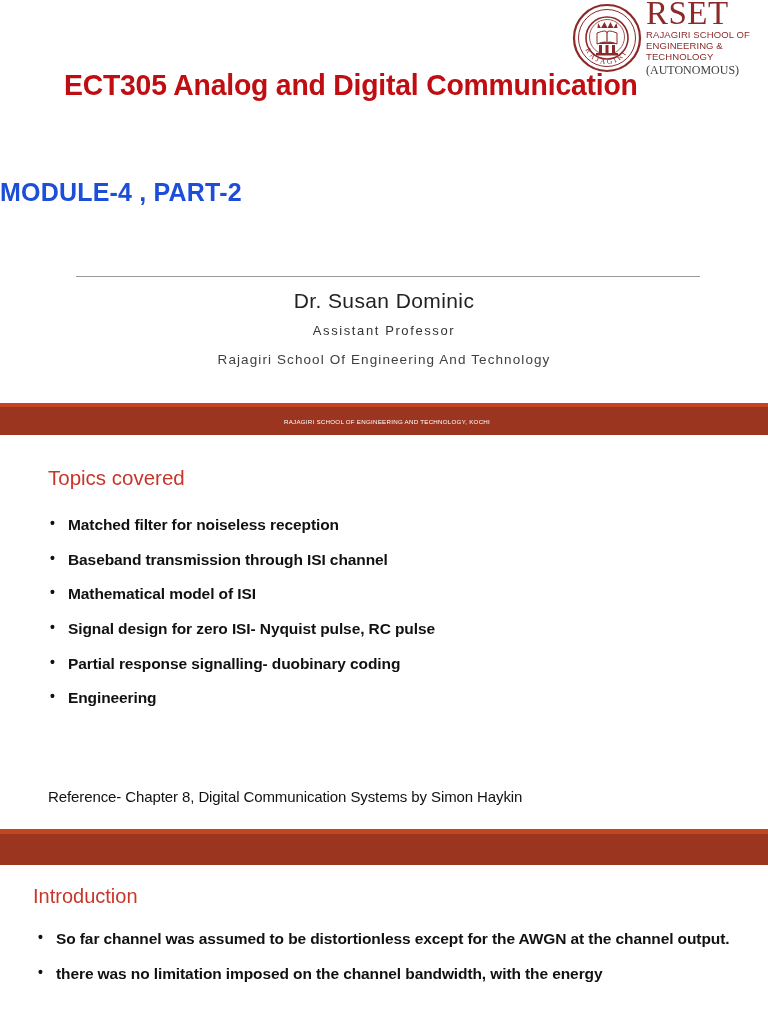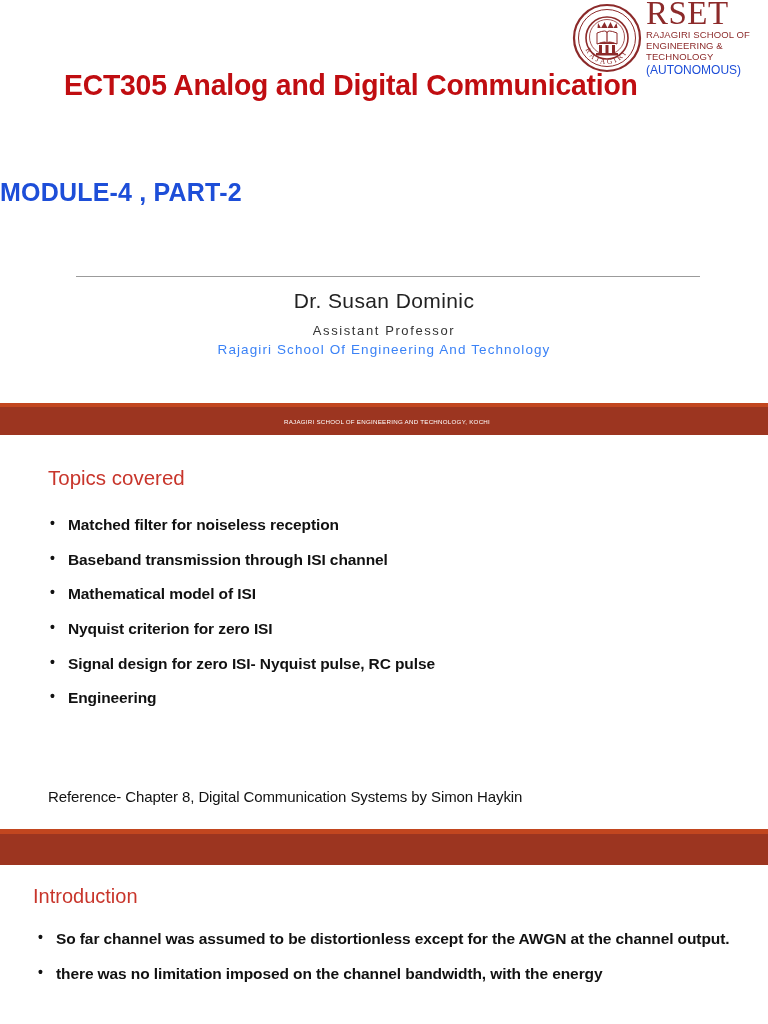--- a/index.html
+++ b/index.html
@@ -54,23 +54,23 @@
     line-height: 0.95;
   }
   .logo-sub1, .logo-sub2 {
     font-family: "Liberation Sans", sans-serif;
     font-size: 9.5px;
     color: #8C2A2A;
     letter-spacing: 0.1px;
     line-height: 1.18;
   }
   .logo-sub3 {
-    font-family: Liberation Sans, sans-serif;
+    font-family: Liberation Serif, serif;
     font-size: 12px;
-    color: #1d4ed8;
+    color: #404040;
     line-height: 1.3;
   }
 
   .deck-title {
     position: absolute;
     left: 64px;
     top: 68px;
     width: 650px;
     font-size: 29.5px;
     font-weight: bold;
@@ -122,23 +122,23 @@
     margin-top: 7px;
   }
   .author-dept {
     font-size: 13.5px;
     color: #333;
     letter-spacing: 1.1px;
     margin-top: 8px;
   }
   .author-inst {
     font-size: 13.5px;
-    color: #3b82f6;
+    color: #404040;
     letter-spacing: 1.1px;
-    margin-top: 4px;
+    margin-top: 14px;
   }
 
   
   .bar {
     position: absolute;
     left: 0;
     width: 768px;
   }
   .bar-stripe {
     width: 100%;
@@ -319,22 +319,22 @@
   </div>
 </div>
 
 <div class="slide-two">
   <div class="section-heading topics-heading">Topics covered</div>
 
   <ul class="bullets">
     <li>Matched filter for noiseless reception</li>
     <li>Baseband transmission through ISI channel</li>
     <li>Mathematical model of ISI</li>
-    <li>Nyquist criterion for zero ISI</li>
     <li>Signal design for zero ISI- Nyquist pulse, RC pulse</li>
+    <li>Partial response signalling- duobinary coding</li>
     <li>Engineering</li>
   </ul>
 
   <div class="reference-line">Reference- Chapter 8, Digital Communication Systems by Simon Haykin</div>
 </div>
 
 <div class="bar bar-two">
   <div class="bar-stripe"></div>
   <div class="bar-body"></div>
 </div>

